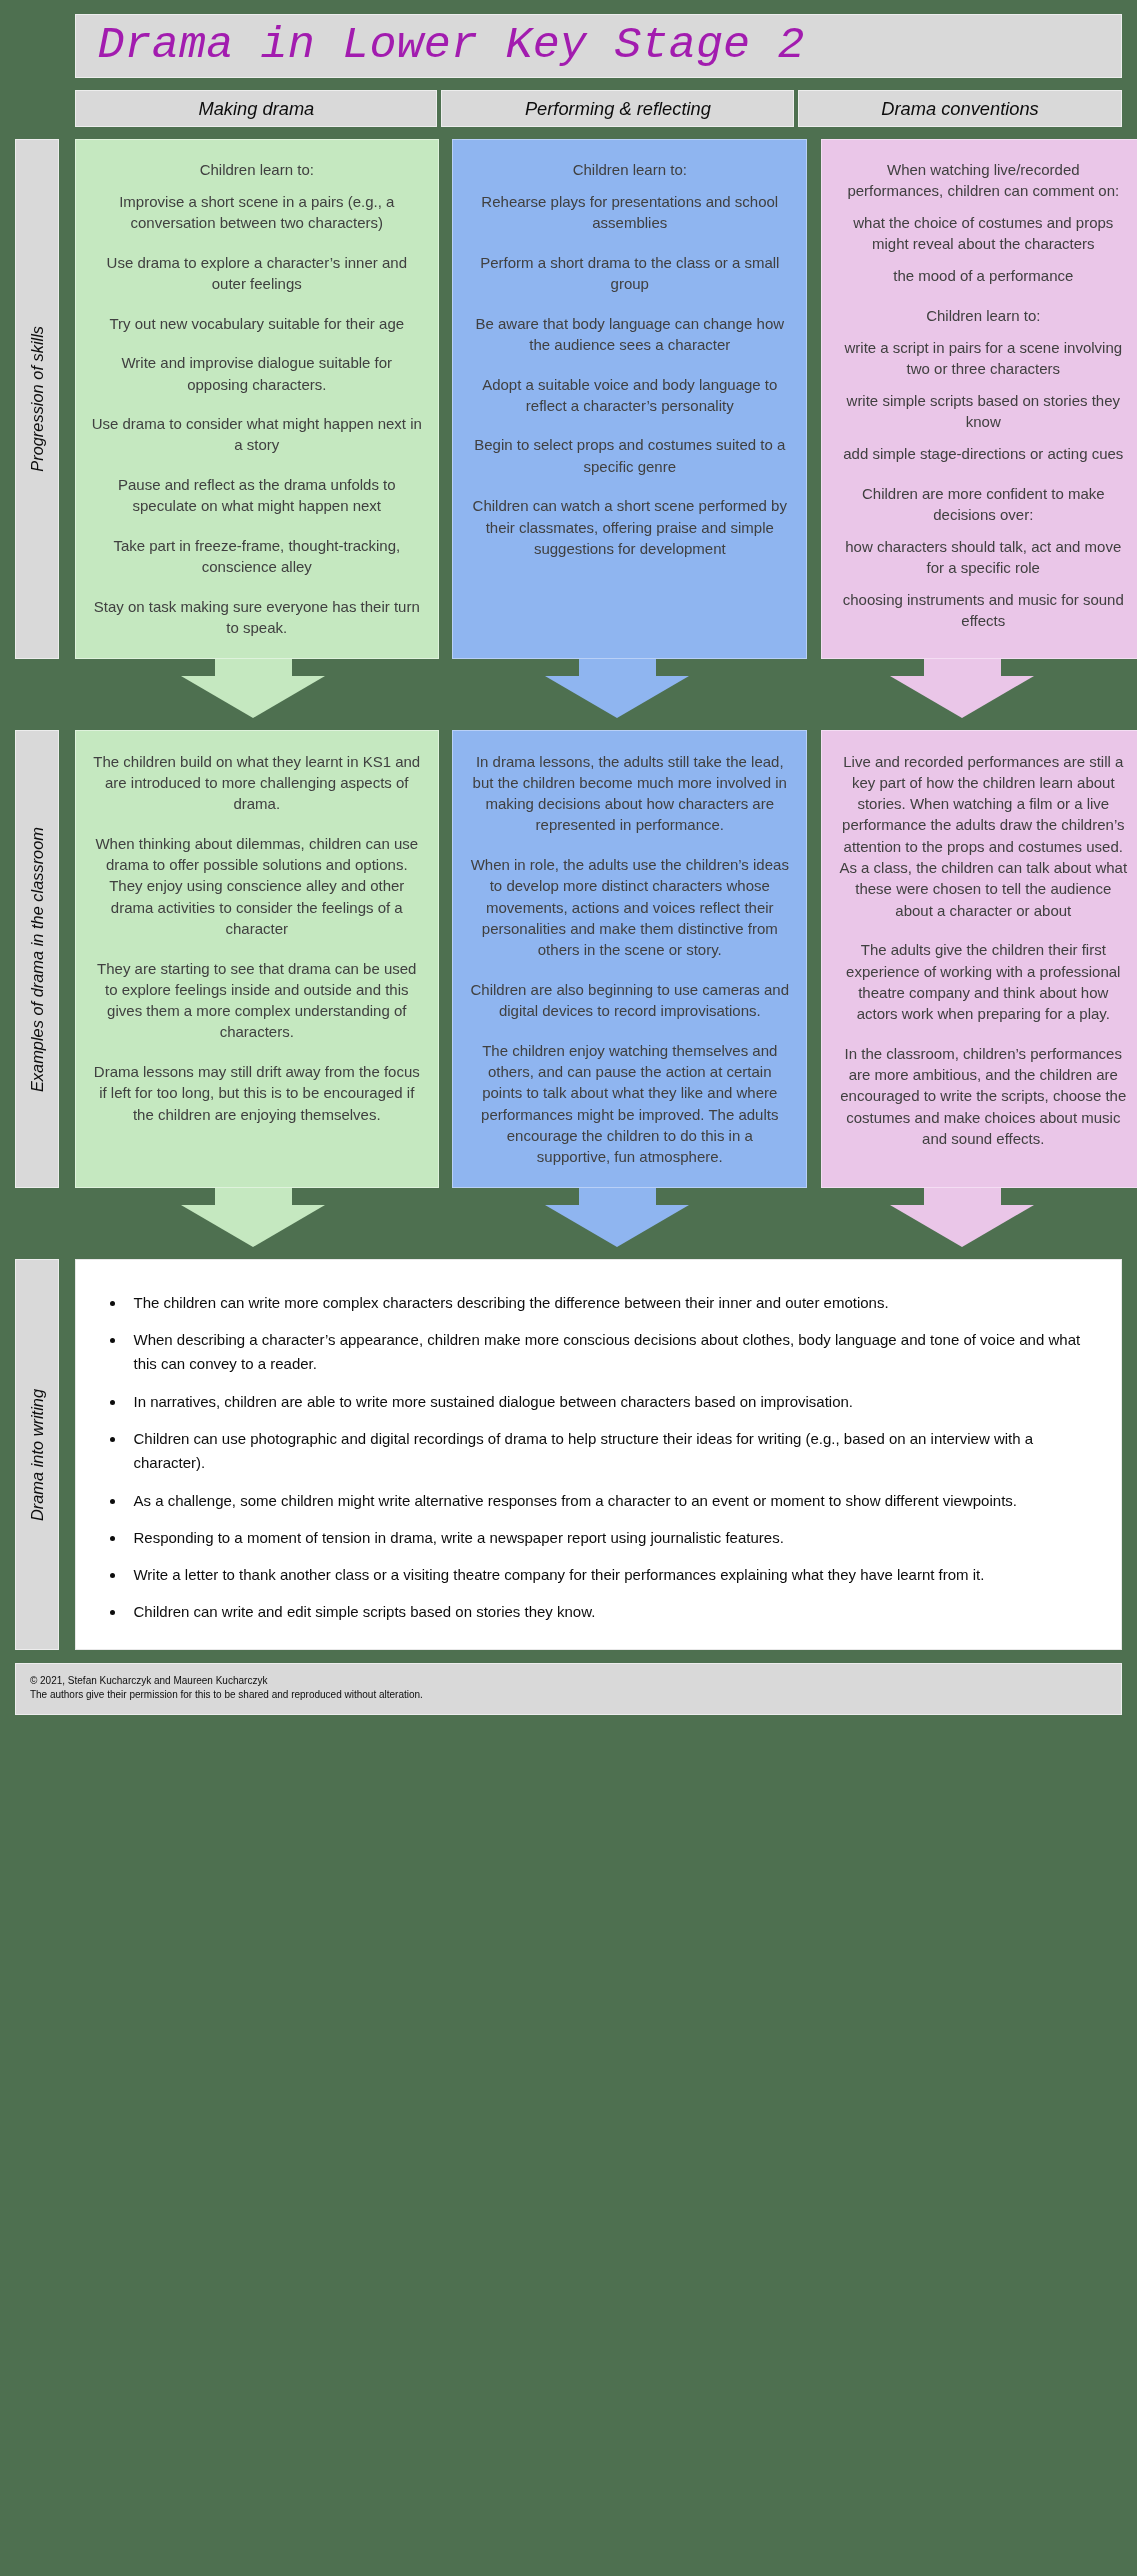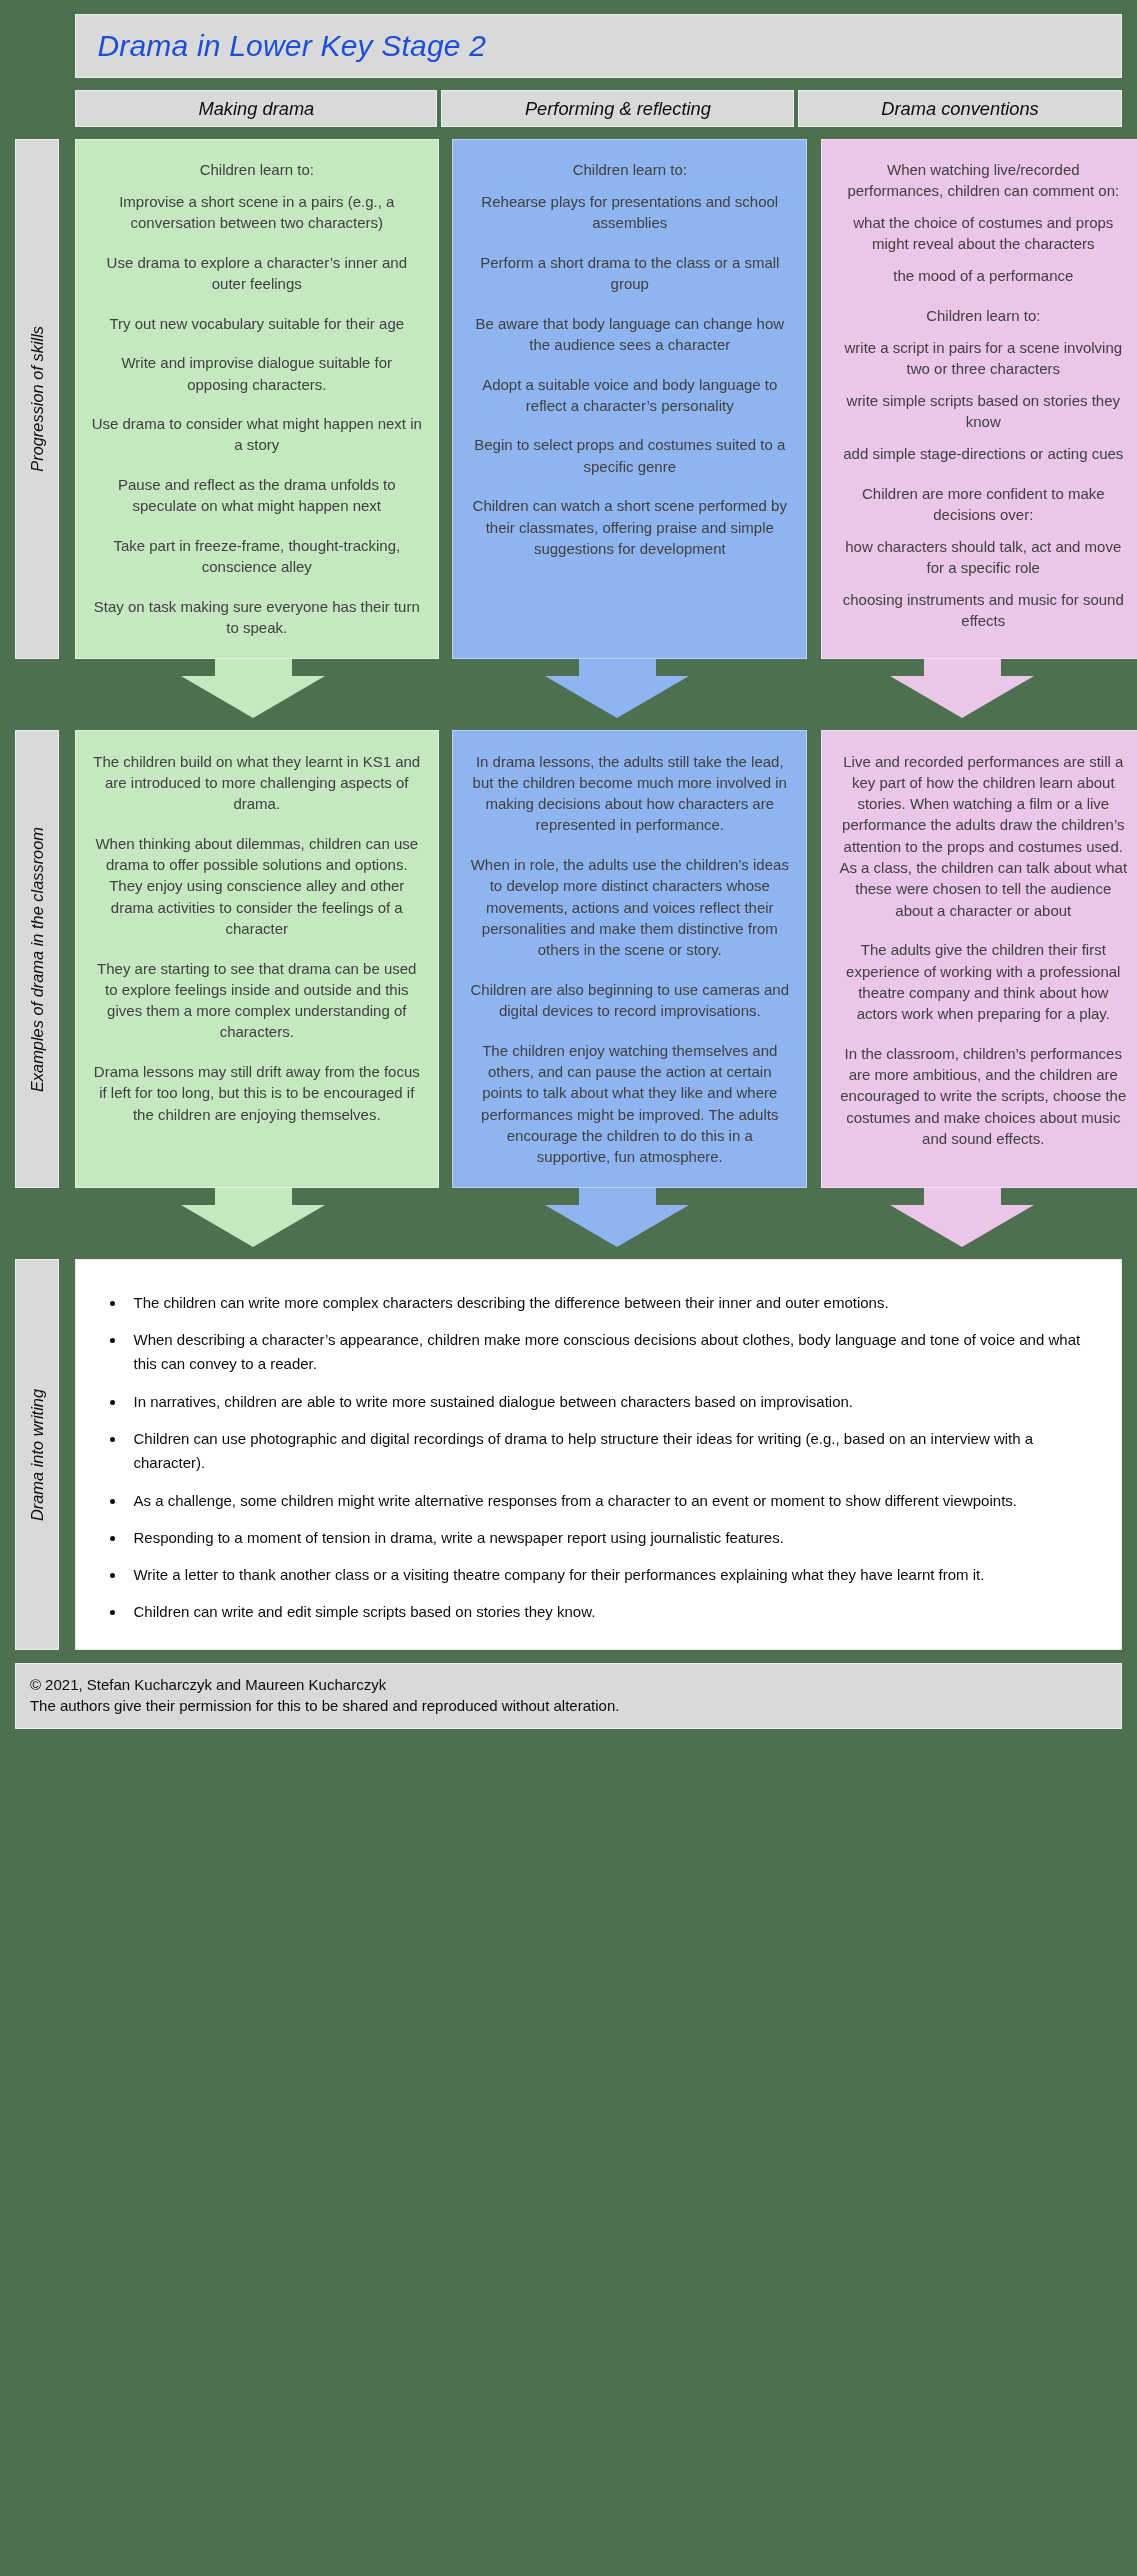--- a/index.html
+++ b/index.html
@@ -15,25 +15,25 @@
   .title-bar{
     margin-left:60px;
     background:#d9d9d9;
     border:1px solid #ededed;
     height:64px;
     display:flex;align-items:center;
     padding-left:21px;
     box-sizing:border-box;
   }
   .title-text{
-    font-size:30px;
+    font-size:45px;
     font-style:italic;
-    color:#1d4ed8;
+    color:#a21caf;
     letter-spacing:0.2px;
-    font-family:Liberation Sans, sans-serif;
+    font-family:Liberation Mono, monospace;
   }
 
   
   .col-heads{
     display:flex;
     margin-left:60px;
     margin-top:12.6px;
     gap:4px;
     border-radius:9px;
   }
@@ -140,21 +140,21 @@
   
   .footer{
     margin-top:13.5px;
     margin-left:0;
     background:#d9d9d9;
     border:1px solid #ededed;
     box-sizing:border-box;
     padding:9.7px 13.5px 11.6px 13.5px;
   }
   .footer div{
-    font-size:15px;
+    font-size:10px;
     line-height:1.42;
     color:#0d0d0d;
   }
 </style>
 </head>
 <body>
 
 <div class="page">
 
   <div class="title-bar">

